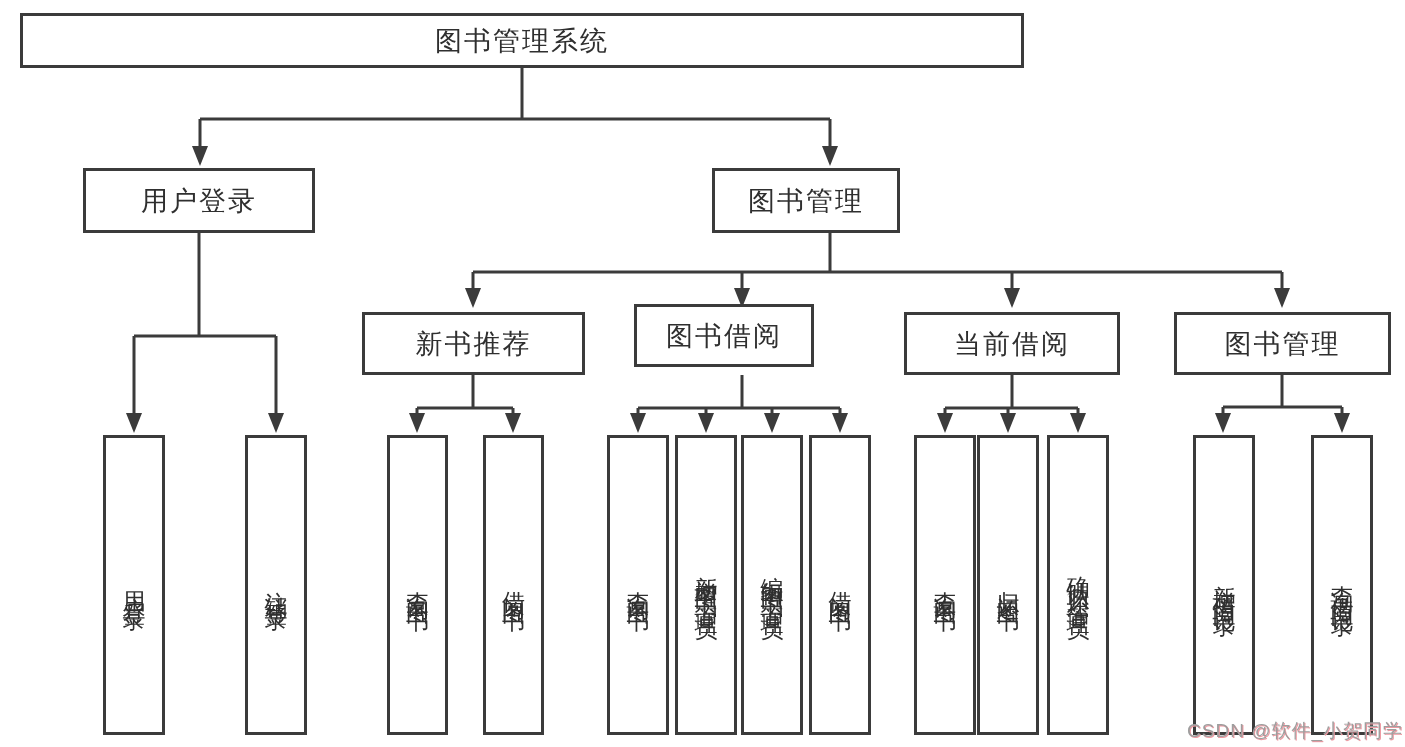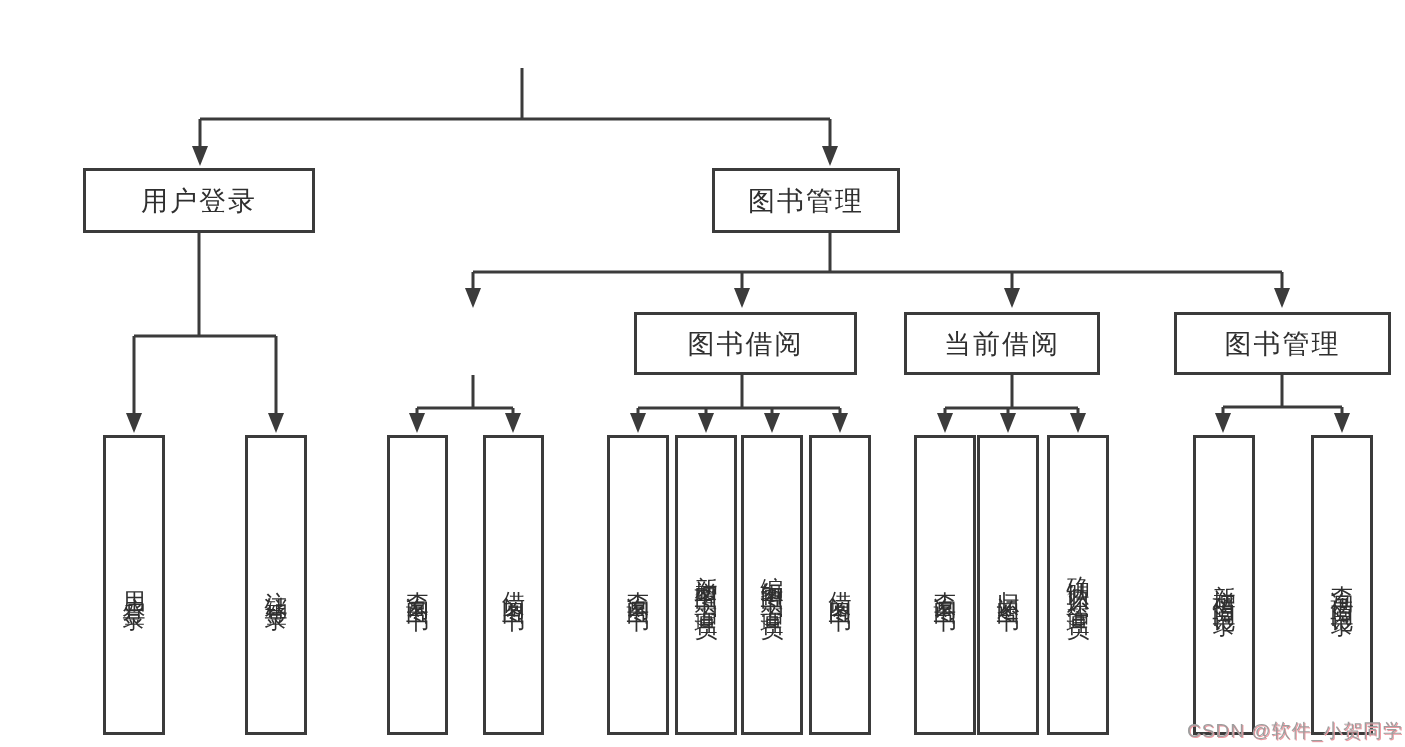--- a/index.html
+++ b/index.html
@@ -92,26 +92,28 @@
       <polygon points="764,413 780,413 772,433"></polygon>
       <polygon points="832,413 848,413 840,433"></polygon>
       <polygon points="937,413 953,413 945,433"></polygon>
       <polygon points="1000,413 1016,413 1008,433"></polygon>
       <polygon points="1070,413 1086,413 1078,433"></polygon>
       <polygon points="1215,413 1231,413 1223,433"></polygon>
       <polygon points="1334,413 1350,413 1342,433"></polygon>
     </g>
   </svg>
 
+  <div class="node" style="left:20px; top:13px; width:1004px; height:55px;">图书管理系统</div>
 
   <div class="node" style="left:83px; top:168px; width:232px; height:65px;">用户登录</div>
   <div class="node" style="left:712px; top:168px; width:188px; height:65px;">图书管理</div>
 
-  <div class="node" style="left:634px; top:312px; width:223px; height:63px;text-align:right;">图书借阅</div>
-  <div class="node" style="left:904px; top:312px; width:196px; height:63px;">当前借阅</div>
+  <div class="node" style="left:362px; top:312px; width:223px; height:63px;">新书推荐</div>
+  <div class="node" style="left:634px; top:304px; width:180px; height:63px;text-align:right;">图书借阅</div>
+  <div class="node" style="left:904px; top:312px; width:216px; height:63px;">当前借阅</div>
   <div class="node" style="left:1174px; top:312px; width:217px; height:63px;">图书管理</div>
 
   <div class="node vert" style="left:103px; top:435px; width:62px; height:300px;">用户登录</div>
   <div class="node vert" style="left:245px; top:435px; width:62px; height:300px;">注销登录</div>
 
   <div class="node vert" style="left:387px; top:435px; width:61px; height:300px;">查询图书</div>
   <div class="node vert" style="left:483px; top:435px; width:61px; height:300px;">借阅图书</div>
 
   <div class="node vert" style="left:607px; top:435px; width:62px; height:300px;">查询图书</div>
   <div class="node vert" style="left:675px; top:435px; width:62px; height:300px;">新增图书（管理员）</div>

